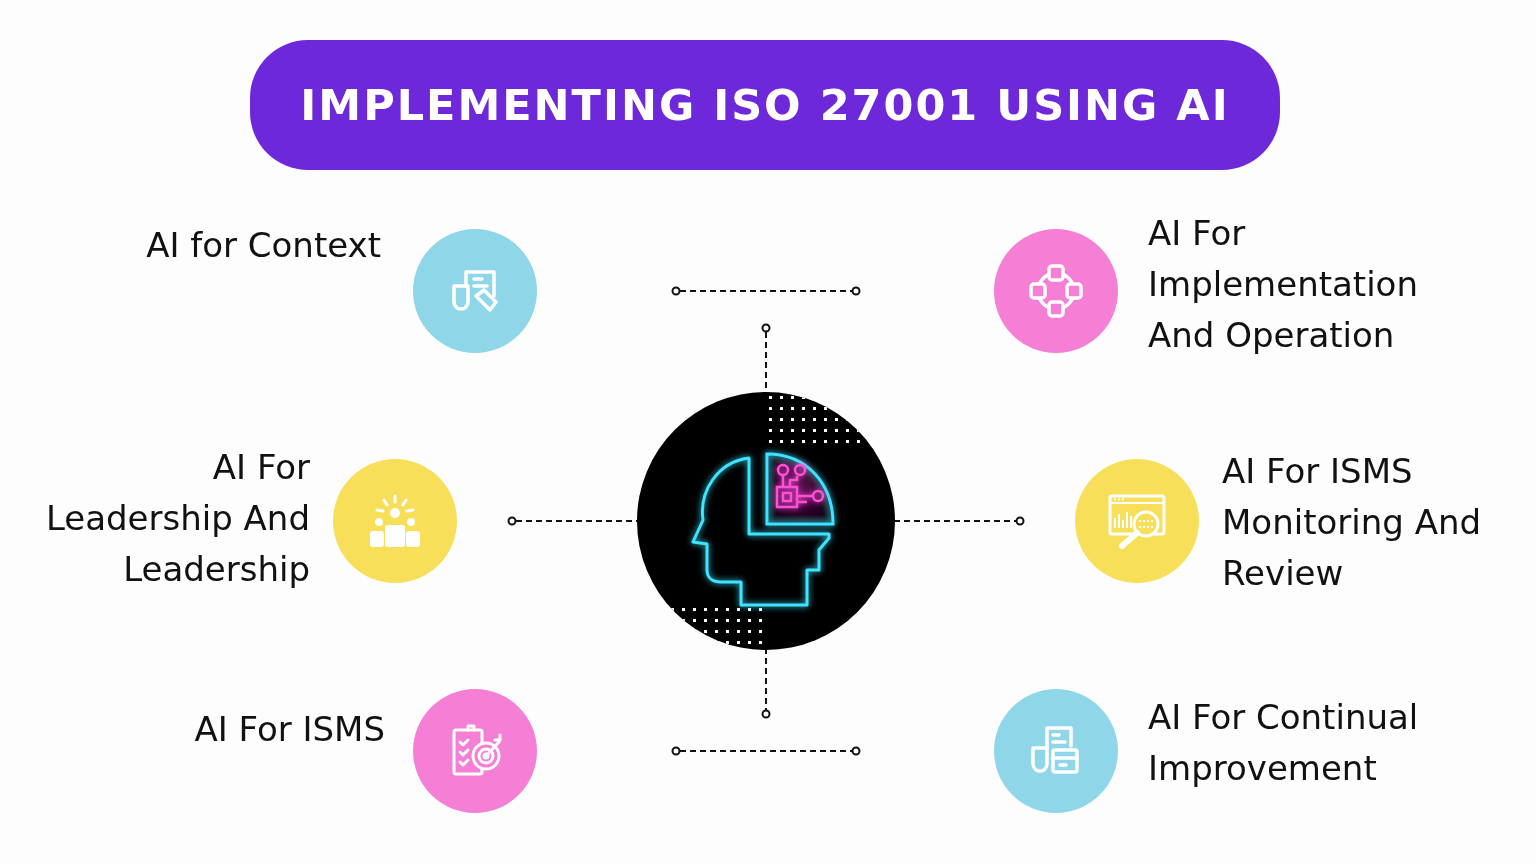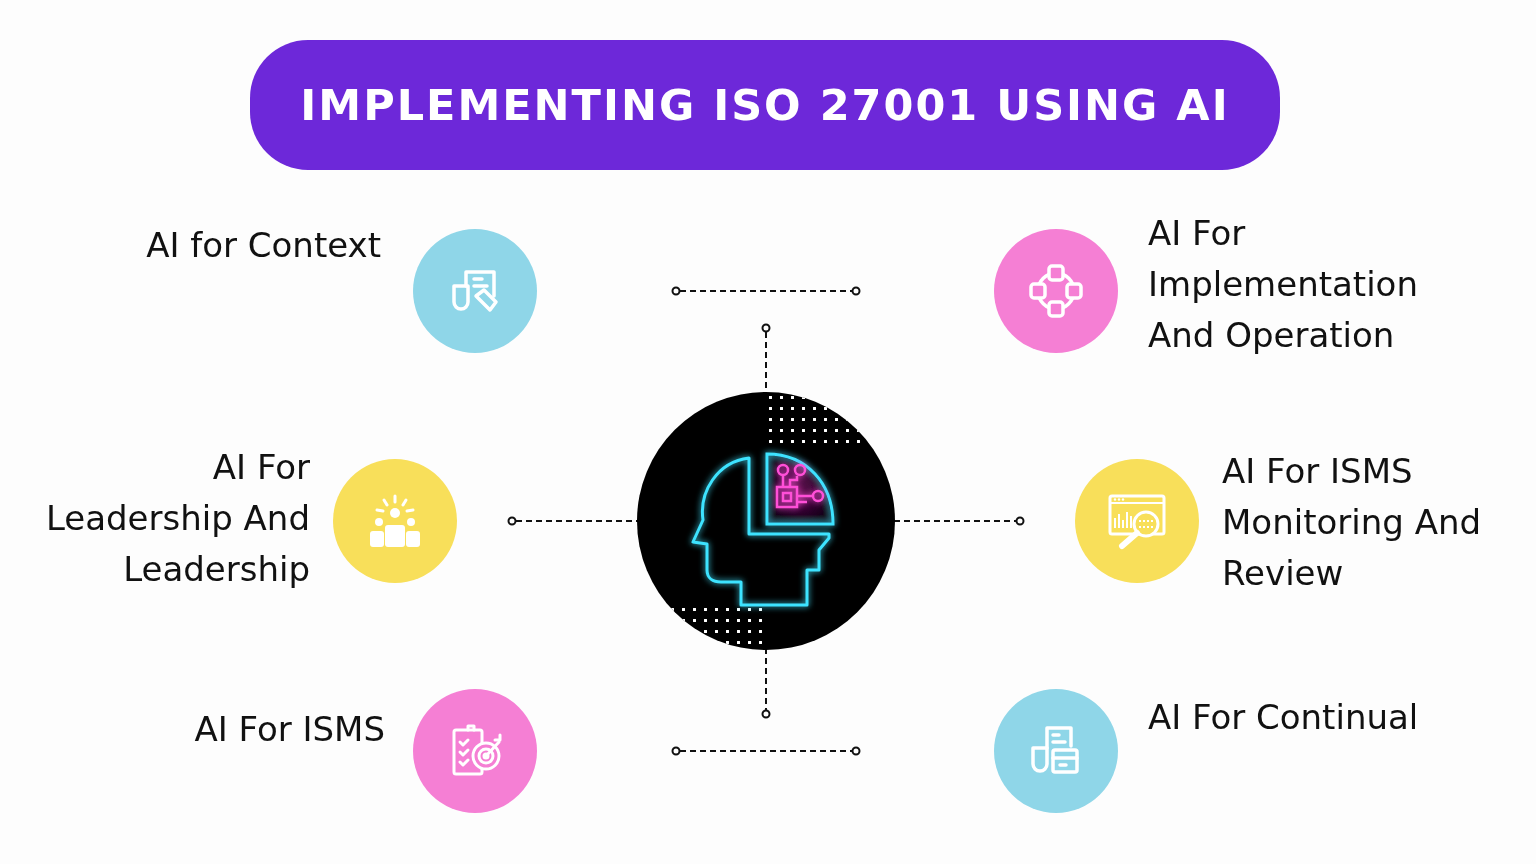--- a/index.html
+++ b/index.html
@@ -220,13 +220,14 @@
     <path d="M24 30 L 24 10 L 48 10 L 48 28"></path>
     <line x1="30" y1="17" x2="36" y2="17"></line>
     <line x1="30" y1="24" x2="42" y2="24"></line>
     <rect x="30" y="32" width="24" height="22" rx="2"></rect>
     <line x1="30" y1="40" x2="54" y2="40"></line>
     <line x1="37" y1="47" x2="43" y2="47"></line>
   </svg>
 </div>
 <div class="label left" style="left:1148px;top:692px;">
   <span>AI For Continual</span>
+  <span>Improvement</span>
 </div>
 
 </body></html>

